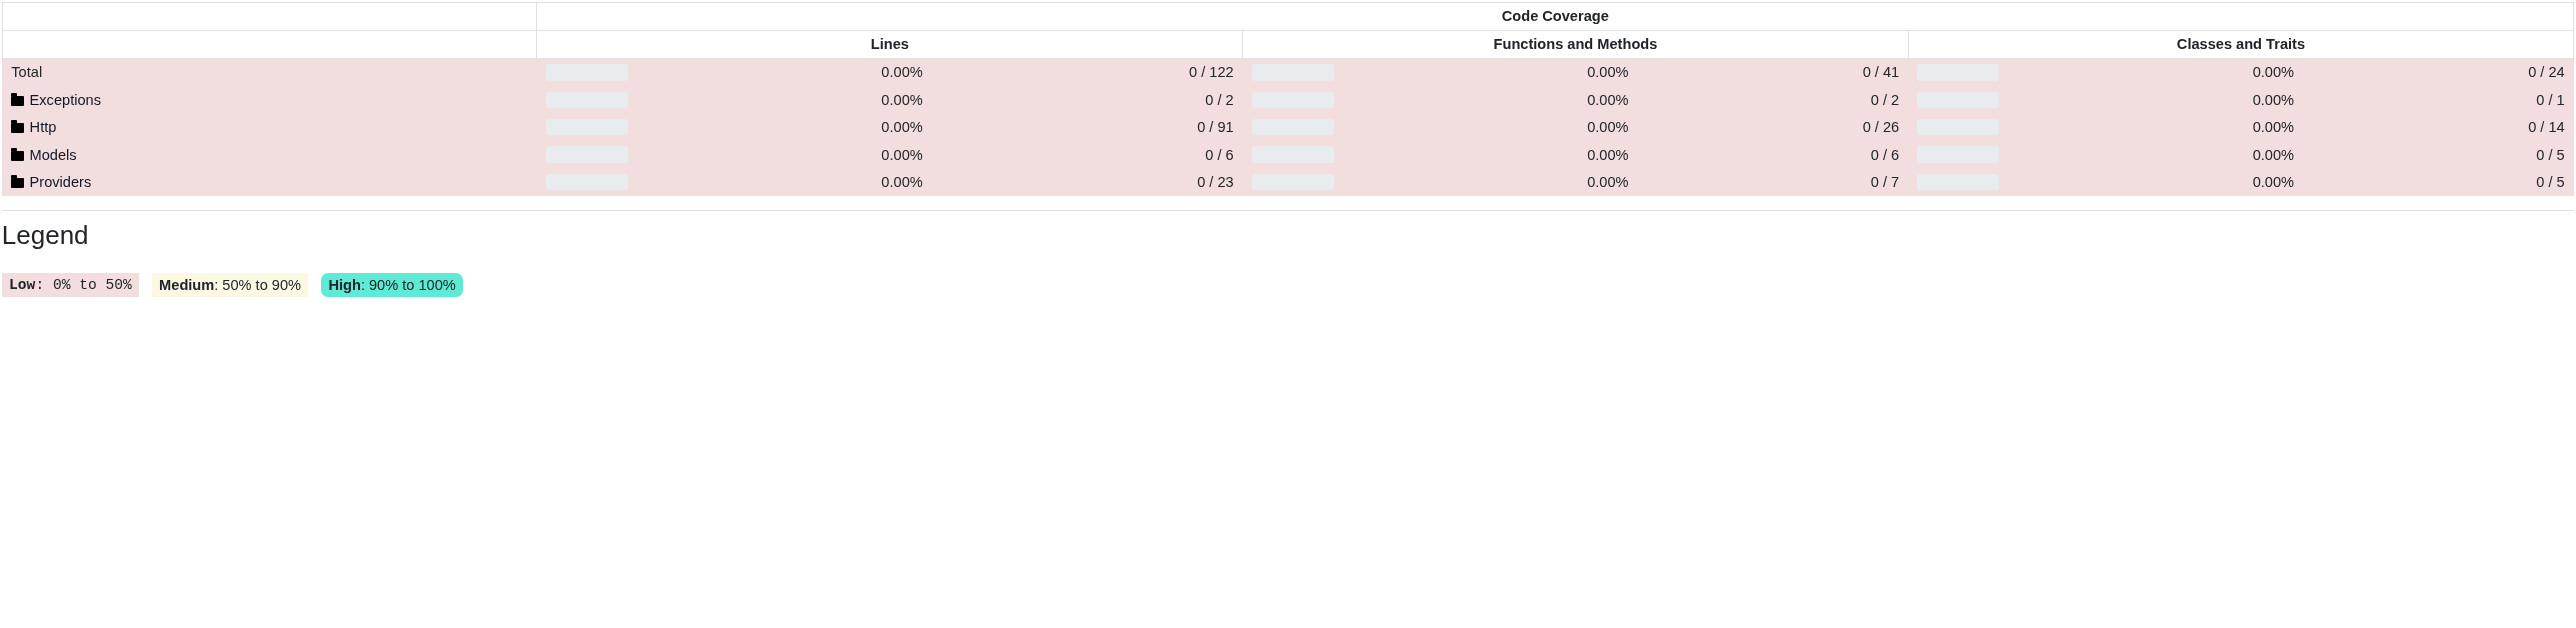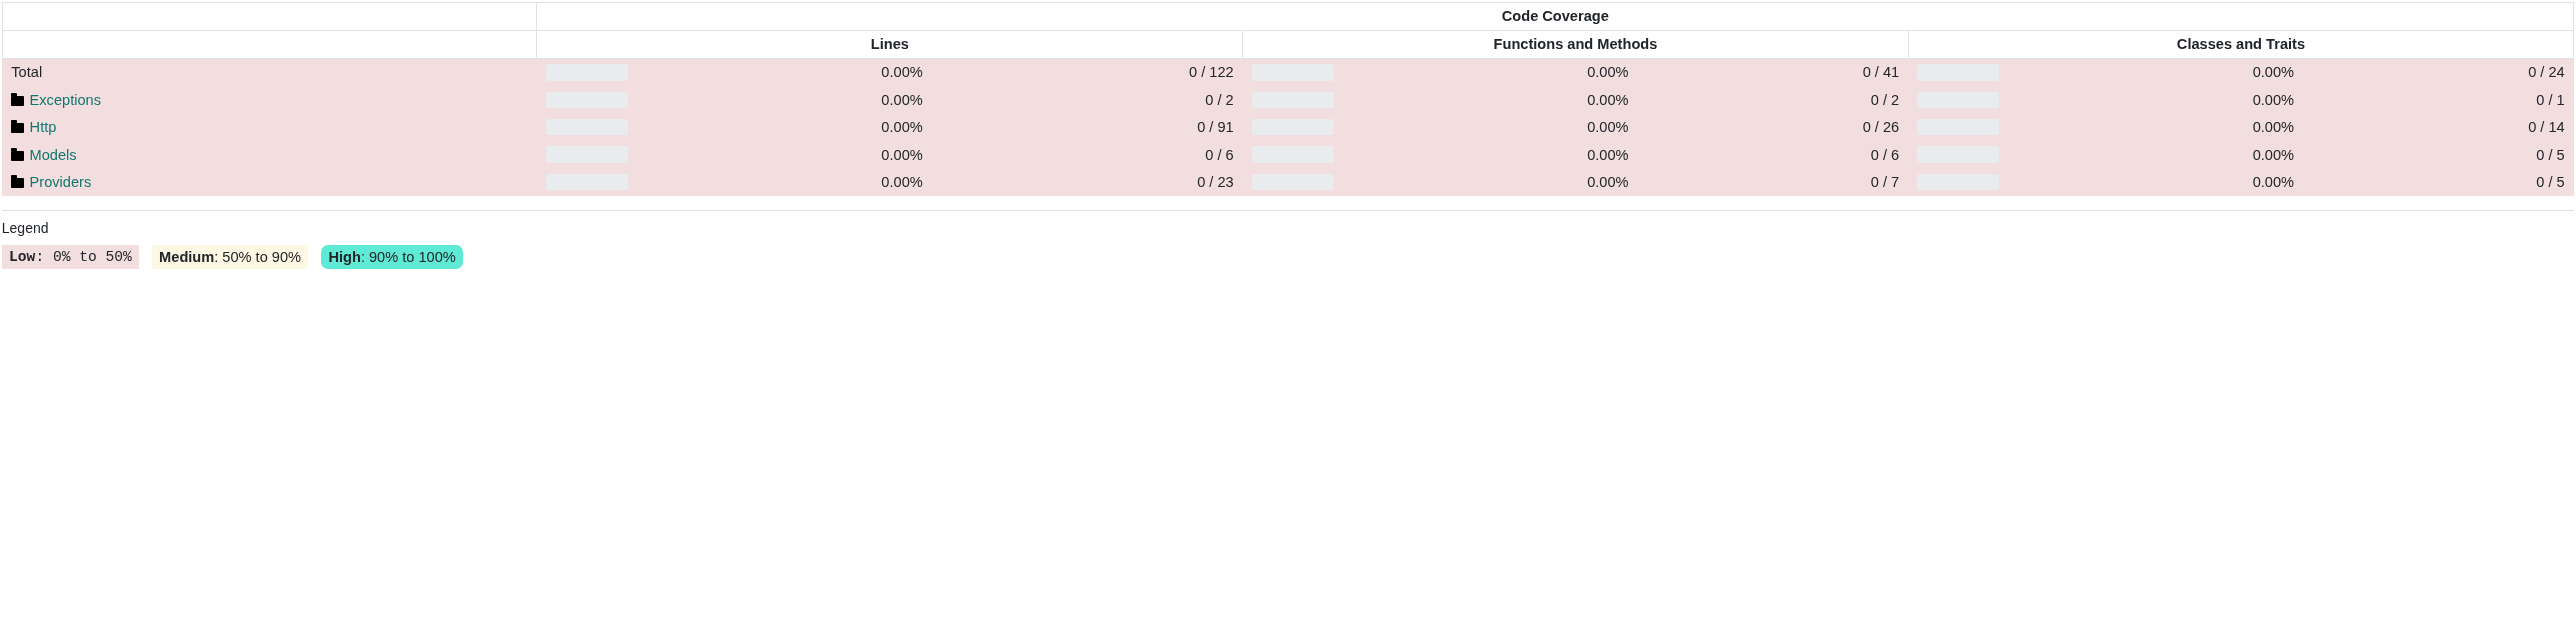--- a/index.html
+++ b/index.html
@@ -21,21 +21,21 @@
       vertical-align: middle;
     }
     th {
       font-weight: 700;
       text-align: center;
       background: #fff;
     }
     td { border: none; }
     .row-low td { background: #f2dede; }
     .name-cell { text-align: left; white-space: nowrap; }
-    .link { color: #0f766e; text-decoration: none; }
+    .link { color: #0f172a; text-decoration: none; }
     .folder-icon {
       display: inline-block;
       width: 12.8px;
       height: 10px;
       background: #000;
       border-radius: 0.9px;
       position: relative;
       margin-right: 5.5px;
       vertical-align: -0.9px;
     }
@@ -57,23 +57,23 @@
       border-radius: 2.7px;
     }
     .pct-cell { text-align: right; white-space: nowrap; }
     .ratio-cell { text-align: right; white-space: nowrap; }
     hr {
       border: none;
       border-top: 0.9px solid #dee2e6;
       margin: 14.6px 0 9px;
     }
     .legend-title {
-      font-size: 14px;
+      font-size: 26px;
       font-weight: 500;
-      margin-bottom: 9px;
+      margin-bottom: 22px;
     }
     .legend-items { display: flex; gap: 12.8px; flex-wrap: wrap; }
     .legend-item { padding: 3.6px 7.3px; font-size: 14.6px; }
     .legend-low { background: #f2dede; font-family: Liberation Mono, monospace; }
     .legend-medium { background: #fcf8e3; }
     .legend-high { background: #5eead4; border-radius: 7px; }
     .legend-item strong { font-weight: 700; }
   </style>
 </head>
 <body>

